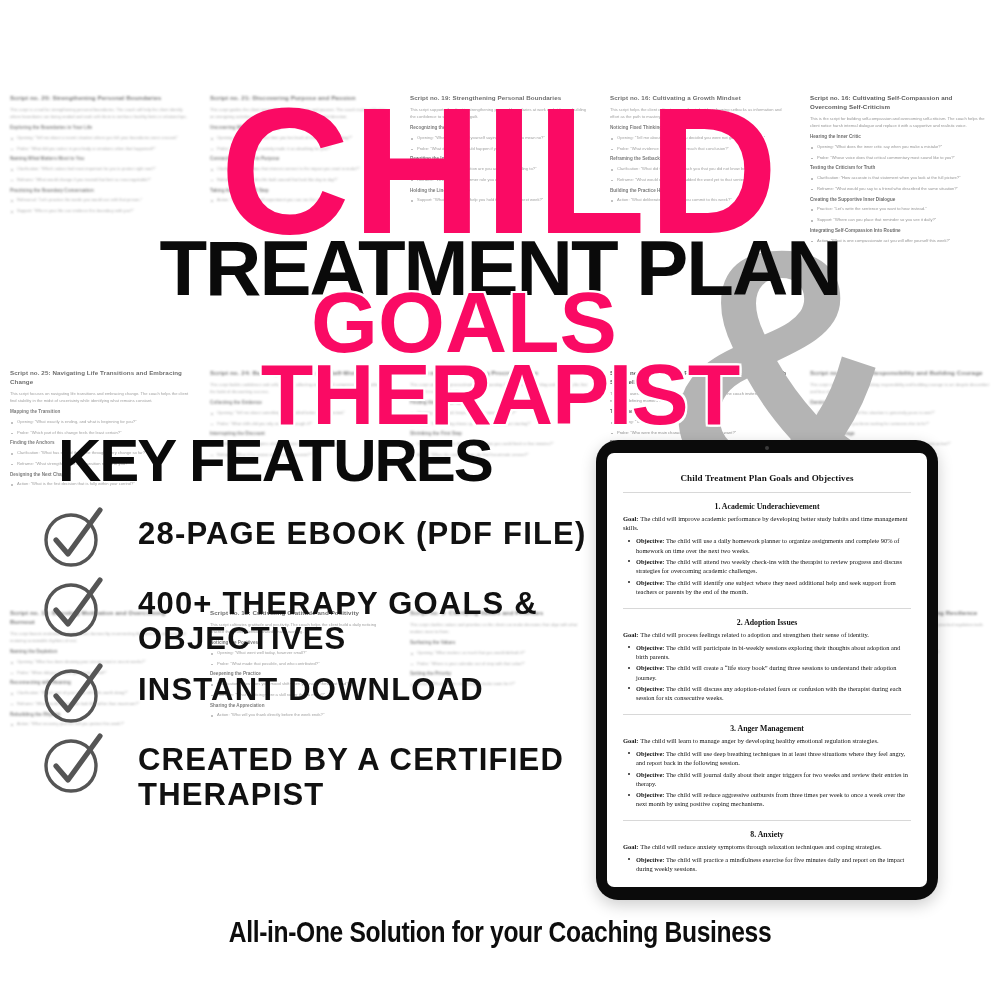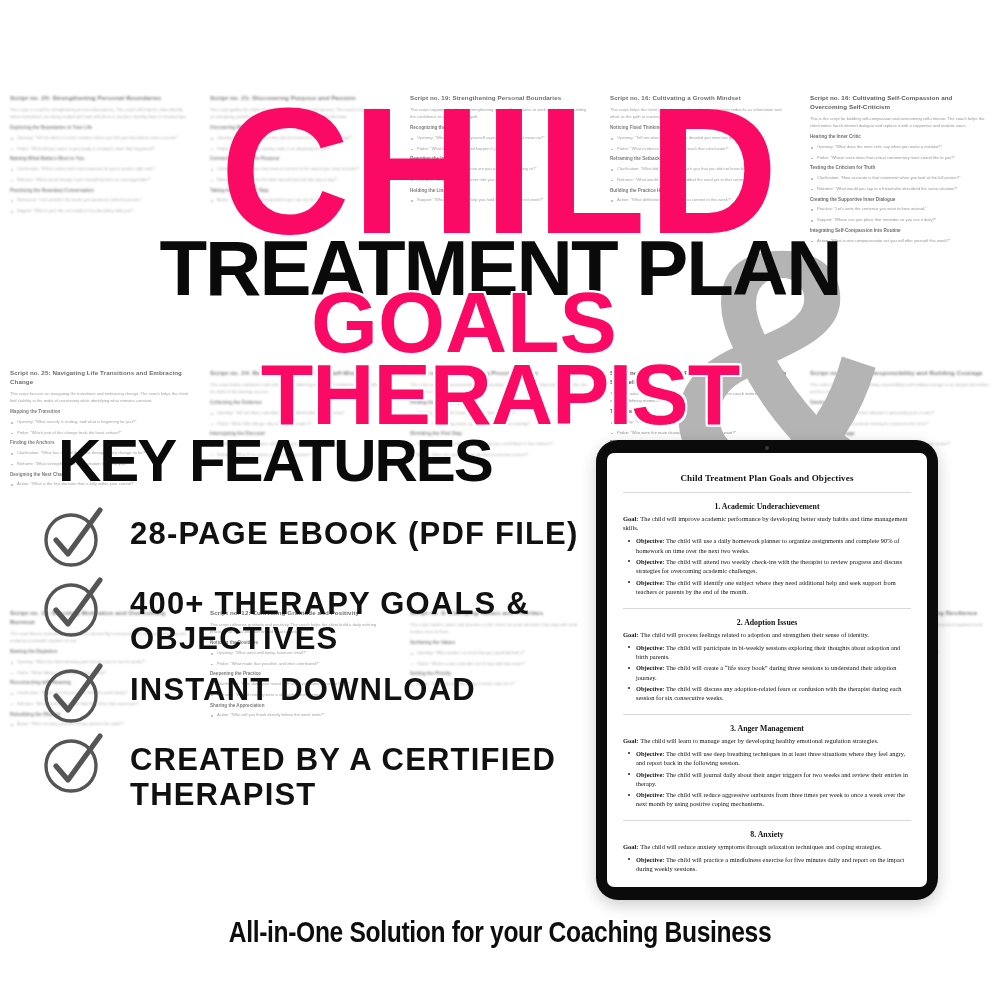--- a/index.html
+++ b/index.html
@@ -84,21 +84,21 @@
   #hl-key{
     position:absolute;top:436px;left:58px;
     font-size:60px;color:#0a0a0a;letter-spacing:-2px;text-align:center;
   }
 
   
   #features{
     position:absolute;left:40px;top:508px;width:560px;z-index:6;
   }
   .feat{
-    display:flex;align-items:flex-start;gap:24px;margin-bottom:8px;
+    display:flex;align-items:flex-start;gap:32px;margin-bottom:8px;
   }
   .feat-ico{
     flex:0 0 auto;width:66px;height:66px;position:relative;margin-top:-4px;
   }
   .feat-ico svg{display:block;overflow:visible;}
   .feat-txt{
     font-size:31px;font-weight:700;color:#111;letter-spacing:1.2px;
     line-height:1.12;padding-top:9px;
     font-family:"Liberation Sans", sans-serif;
   }

